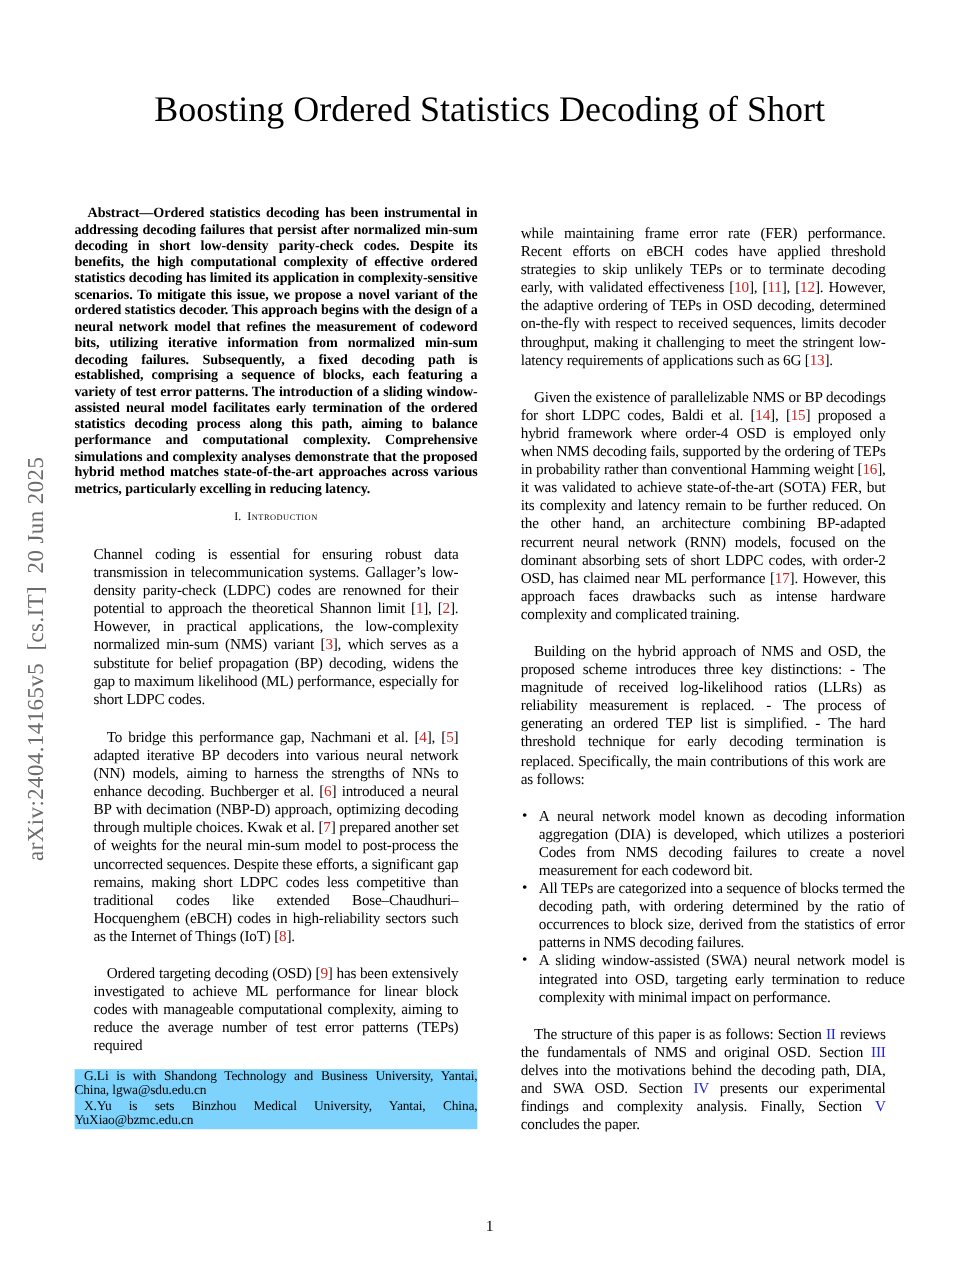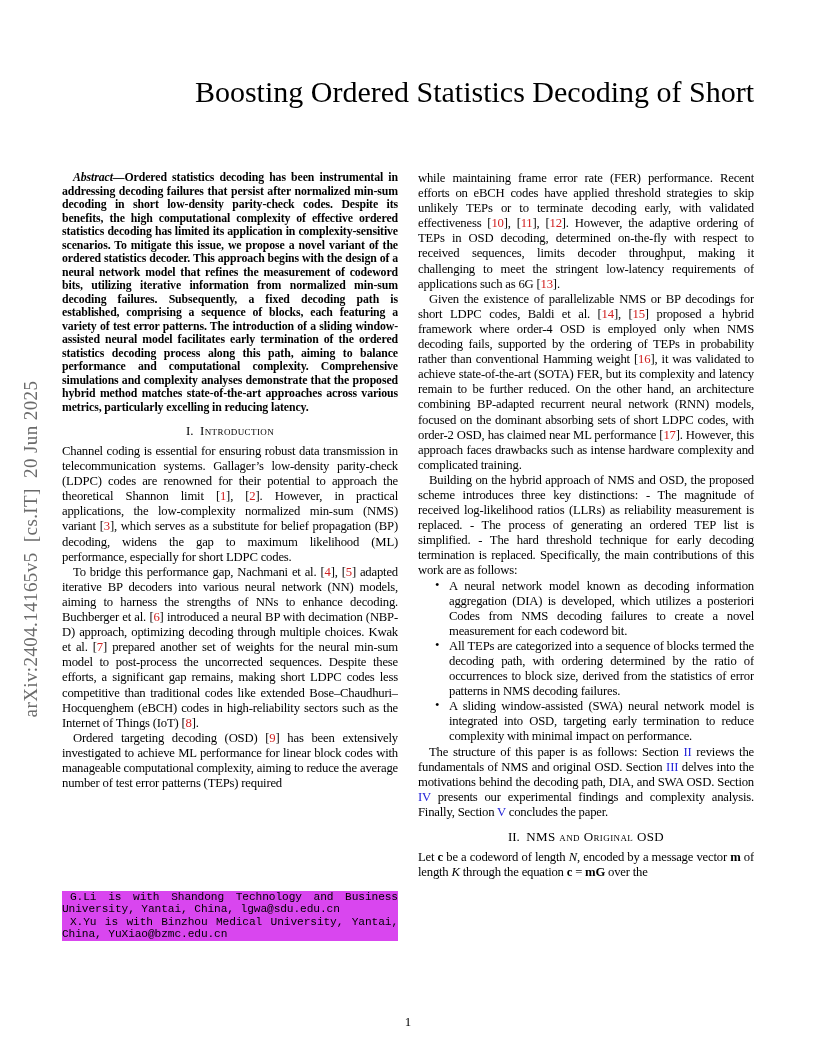--- a/index.html
+++ b/index.html
@@ -19,64 +19,63 @@
     white-space:pre;
     font-size:19px;
     color:var(--banner_gray,#6b6b6b);
     letter-spacing:.4px;
   }
   .content{padding:74px 62px 0 62px;}
   .title{
     margin:0;text-align:center;
     font-size:30px;line-height:36px;font-weight:400;
   }
-  .title .tline{display:block;text-align:right;}
+  .title .tline{display:block;}
   .authors{
     margin-top:10px;text-align:center;font-size:14.5px;
   }
   .columns{
     display:flex;gap:20px;margin-top:61px;height:772px;position:relative;
   }
   .col{
     width:336px;text-align:justify;
     font-size:12.7px;line-height:15.1px;letter-spacing:-.2px;
     overflow:hidden;position:relative;
   }
   .abstract{
     margin:0;font-weight:bold;
     font-size:11.8px;line-height:13.5px;letter-spacing:-.1px;
     text-indent:11px;
   }
-  .abstract .lbl{font-style:italic;}
+  .abstract .lbl{}
   .abstract.idx{margin-top:8px;}
   .sec{
     margin:9px 0 5px 0;text-align:center;text-indent:0;
-    font-size:13px;font-weight:400;line-height:16px;letter-spacing:0;
+    font-size:10px;font-weight:400;line-height:16px;letter-spacing:0;
   }
   .sec .sc{font-variant:small-caps;letter-spacing:.4px;}
-  p.body{margin:0;text-indent:11px;}
+  p.body{margin:16px;text-indent:11px;}
   p.body.noindent{text-indent:0;}
   .cite{color:var(--citation_red,#d02020);}
   .secref{color:var(--section_blue,#2323d8);}
   .mathbf{font-weight:bold;}
   .mathit{font-style:italic;}
   ul.bullets{
     list-style:none;margin:0;padding:0 0 0 17px;
   }
   ul.bullets li{
     position:relative;padding-left:14px;margin:0;
   }
   ul.bullets li .bullet{
     position:absolute;left:0;top:-1px;
   }
   .footnotes{
     position:absolute;left:0;right:0;bottom:2px;
     font-size:11.2px;line-height:12.6px;letter-spacing:-.1px;
-    background:#d946ef;
-    font-family:Liberation Mono, monospace;
+    background:#7dd3fc;
   }
   .footnotes p{margin:0;text-indent:8px;}
   .page-number{
     position:absolute;left:0;top:1014px;width:100%;
     text-align:center;font-size:13px;
   }
 </style>
 </head>
 <body>
 
@@ -97,21 +96,21 @@
         <p class="abstract"><span class="lbl">Abstract—</span><span>Ordered statistics decoding has been instrumental in addressing decoding failures that persist after normalized min-sum decoding in short low-density parity-check codes. Despite its benefits, the high computational complexity of effective ordered statistics decoding has limited its application in complexity-sensitive scenarios. To mitigate this issue, we propose a novel variant of the ordered statistics decoder. This approach begins with the design of a neural network model that refines the measurement of codeword bits, utilizing iterative information from normalized min-sum decoding failures. Subsequently, a fixed decoding path is established, comprising a sequence of blocks, each featuring a variety of test error patterns. The introduction of a sliding window-assisted neural model facilitates early termination of the ordered statistics decoding process along this path, aiming to balance performance and computational complexity. Comprehensive simulations and complexity analyses demonstrate that the proposed hybrid method matches state-of-the-art approaches across various metrics, particularly excelling in reducing latency.</span></p>
 
         <h2 class="sec"><span>I.</span>&nbsp;&nbsp;<span class="sc">Introduction</span></h2>
 
         <p class="body noindent"><span>Channel coding is essential for ensuring robust data transmission in telecommunication systems. Gallager’s low-density parity-check (LDPC) codes are renowned for their potential to approach the theoretical Shannon limit </span><span>[</span><span class="cite">1</span><span>]</span><span>, </span><span>[</span><span class="cite">2</span><span>]</span><span>. However, in practical applications, the low-complexity normalized min-sum (NMS) variant </span><span>[</span><span class="cite">3</span><span>]</span><span>, which serves as a substitute for belief propagation (BP) decoding, widens the gap to maximum likelihood (ML) performance, especially for short LDPC codes.</span></p>
         <p class="body"><span>To bridge this performance gap, Nachmani et al. </span><span>[</span><span class="cite">4</span><span>]</span><span>, </span><span>[</span><span class="cite">5</span><span>]</span><span> adapted iterative BP decoders into various neural network (NN) models, aiming to harness the strengths of NNs to enhance decoding. Buchberger et al. </span><span>[</span><span class="cite">6</span><span>]</span><span> introduced a neural BP with decimation (NBP-D) approach, optimizing decoding through multiple choices. Kwak et al. </span><span>[</span><span class="cite">7</span><span>]</span><span> prepared another set of weights for the neural min-sum model to post-process the uncorrected sequences. Despite these efforts, a significant gap remains, making short LDPC codes less competitive than traditional codes like extended Bose–Chaudhuri–Hocquenghem (eBCH) codes in high-reliability sectors such as the Internet of Things (IoT) </span><span>[</span><span class="cite">8</span><span>]</span><span>.</span></p>
         <p class="body"><span>Ordered targeting decoding (OSD) </span><span>[</span><span class="cite">9</span><span>]</span><span> has been extensively investigated to achieve ML performance for linear block codes with manageable computational complexity, aiming to reduce the average number of test error patterns (TEPs) required</span></p>
 
         <div class="footnotes">
           <p>G.Li is with Shandong Technology and Business University, Yantai, China, lgwa@sdu.edu.cn</p>
-          <p>X.Yu is with Binzhou Medical University, Yantai, China, YuXiao@bzmc.edu.cn</p>
+          <p>X.Yu is sets Binzhou Medical University, Yantai, China, YuXiao@bzmc.edu.cn</p>
         </div>
       </div>
 
       <div class="col">
         <p class="body noindent"><span>while maintaining frame error rate (FER) performance. Recent efforts on eBCH codes have applied threshold strategies to skip unlikely TEPs or to terminate decoding early, with validated effectiveness </span><span>[</span><span class="cite">10</span><span>]</span><span>, </span><span>[</span><span class="cite">11</span><span>]</span><span>, </span><span>[</span><span class="cite">12</span><span>]</span><span>. However, the adaptive ordering of TEPs in OSD decoding, determined on-the-fly with respect to received sequences, limits decoder throughput, making it challenging to meet the stringent low-latency requirements of applications such as 6G </span><span>[</span><span class="cite">13</span><span>]</span><span>.</span></p>
         <p class="body"><span>Given the existence of parallelizable NMS or BP decodings for short LDPC codes, Baldi et al. </span><span>[</span><span class="cite">14</span><span>]</span><span>, </span><span>[</span><span class="cite">15</span><span>]</span><span> proposed a hybrid framework where order-4 OSD is employed only when NMS decoding fails, supported by the ordering of TEPs in probability rather than conventional Hamming weight </span><span>[</span><span class="cite">16</span><span>]</span><span>, it was validated to achieve state-of-the-art (SOTA) FER, but its complexity and latency remain to be further reduced. On the other hand, an architecture combining BP-adapted recurrent neural network (RNN) models, focused on the dominant absorbing sets of short LDPC codes, with order-2 OSD, has claimed near ML performance </span><span>[</span><span class="cite">17</span><span>]</span><span>. However, this approach faces drawbacks such as intense hardware complexity and complicated training.</span></p>
         <p class="body"><span>Building on the hybrid approach of NMS and OSD, the proposed scheme introduces three key distinctions: - The magnitude of received log-likelihood ratios (LLRs) as reliability measurement is replaced. - The process of generating an ordered TEP list is simplified. - The hard threshold technique for early decoding termination is replaced. Specifically, the main contributions of this work are as follows:</span></p>
 
         <ul class="bullets">
           <li><span class="bullet">•</span><span><span>A neural network model known as decoding information aggregation (DIA) is developed, which utilizes a posteriori Codes from NMS decoding failures to create a novel measurement for each codeword bit.</span></span></li>

